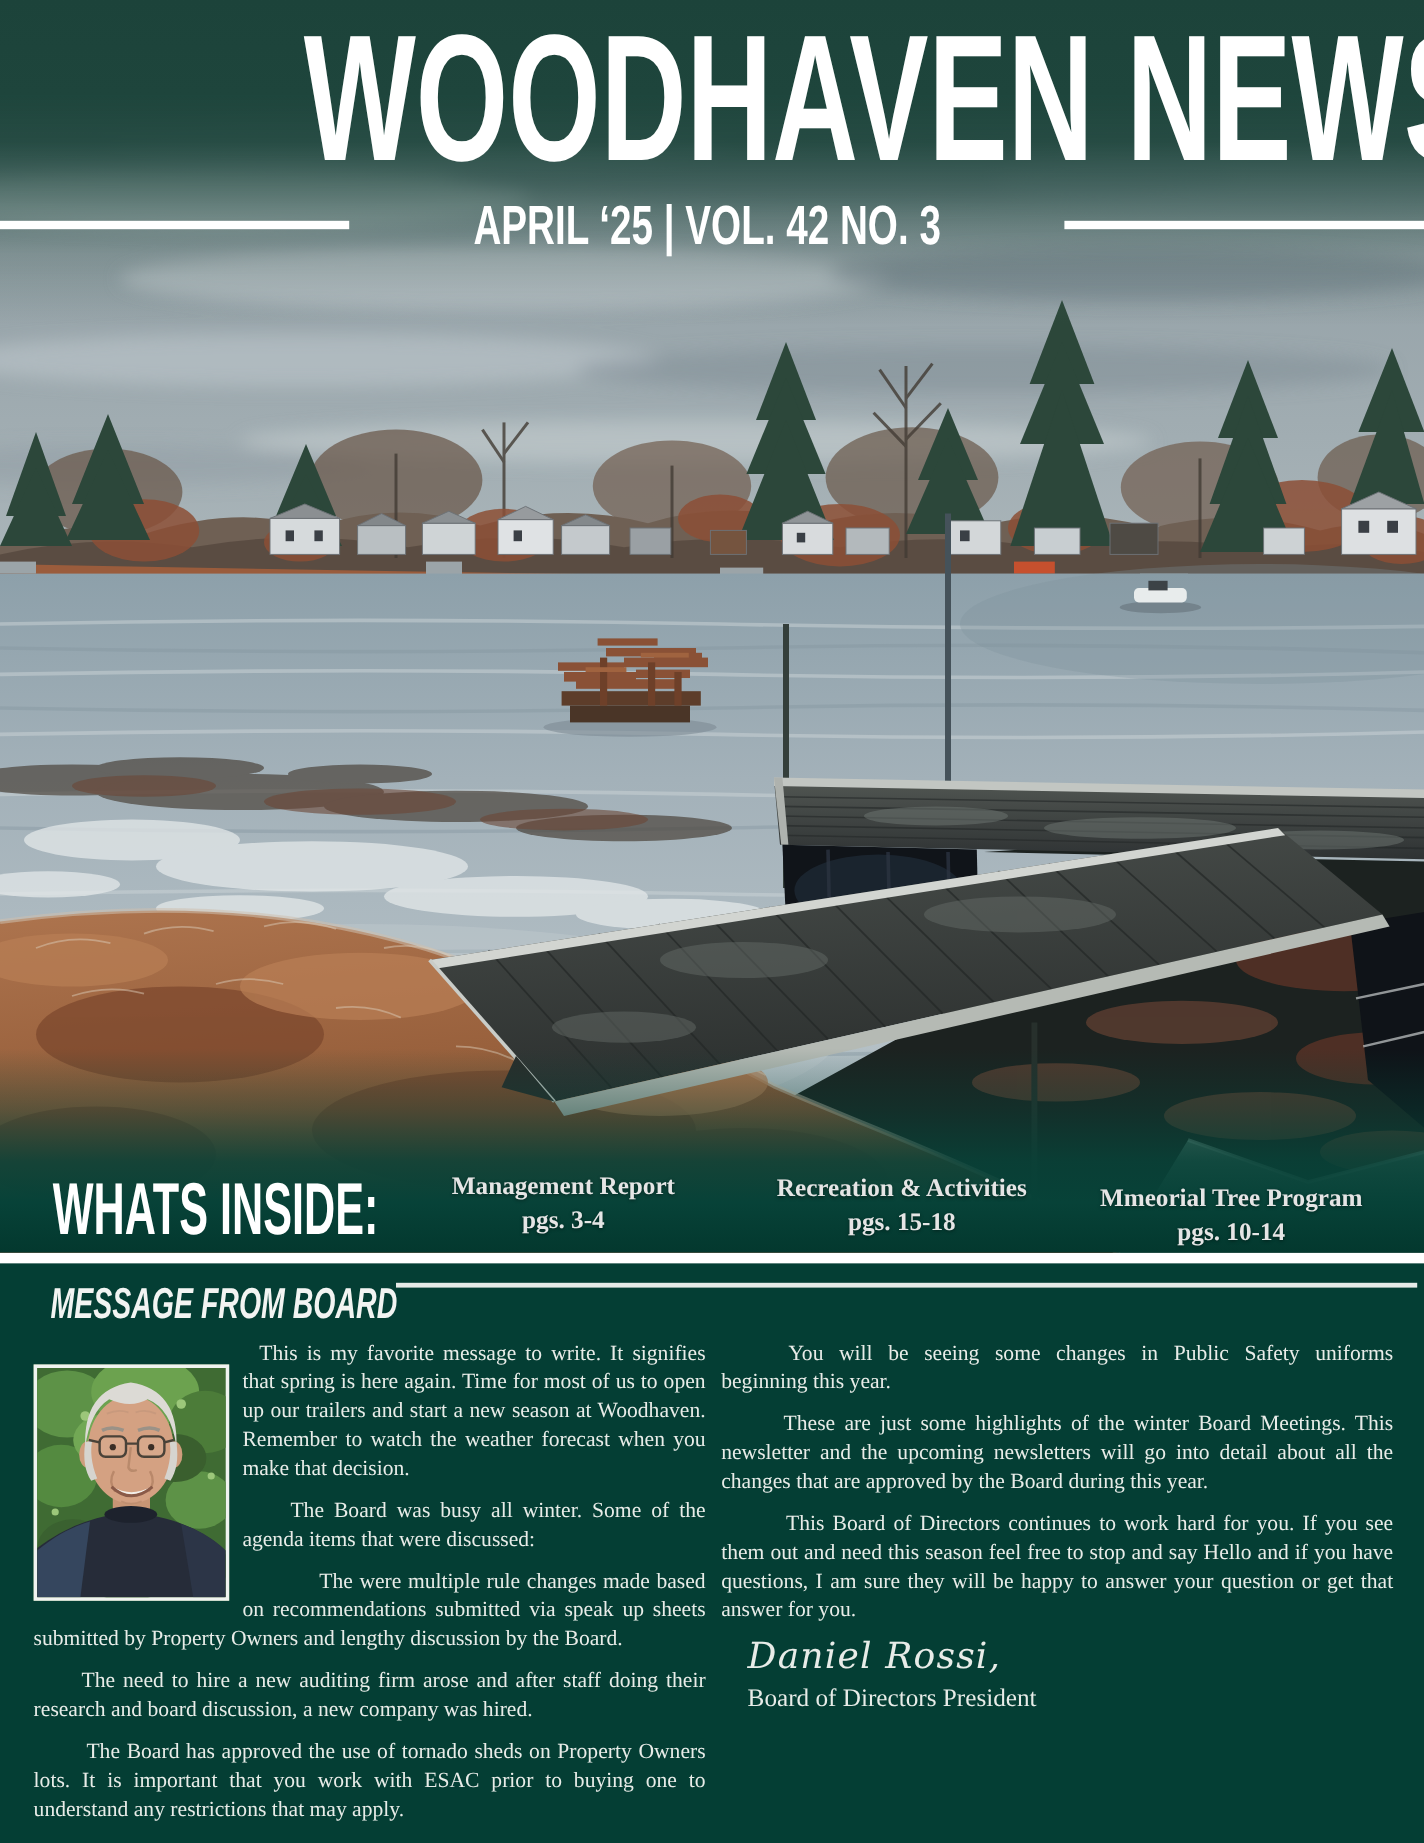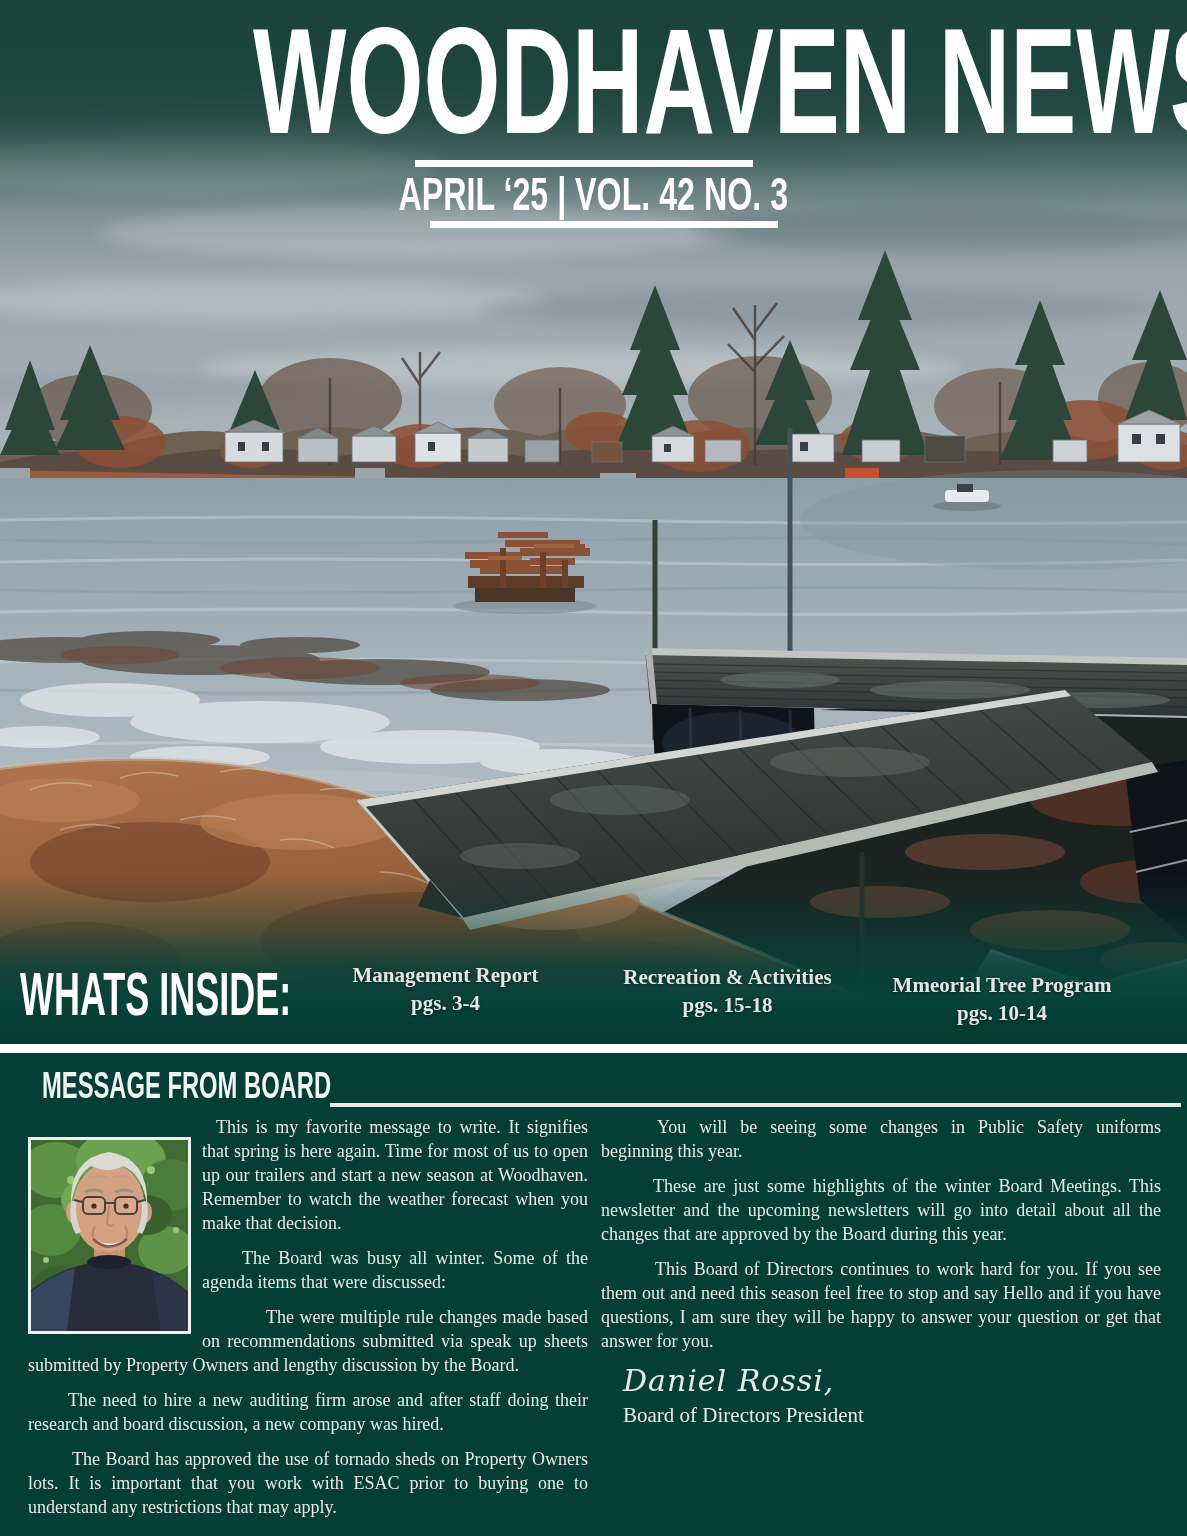--- a/index.html
+++ b/index.html
@@ -7,39 +7,39 @@
   
   .hero{position:relative;width:1187px;height:1044px;overflow:hidden;}
   .hero svg.scene{position:absolute;left:0;top:0;}
   .fade-top{position:absolute;left:0;top:0;width:100%;height:270px;
     background:linear-gradient(180deg,#1c433a 0px,#1e453c 78px,rgba(31,70,61,.93) 118px,rgba(44,82,72,.60) 168px,rgba(70,100,92,.28) 212px,rgba(120,140,135,0) 270px);}
   .fade-bottom{position:absolute;left:0;bottom:0;width:100%;height:170px;
     background:linear-gradient(0deg,#03382e 0px,#074238 42px,rgba(7,66,56,.88) 76px,rgba(7,66,56,.42) 118px,rgba(7,66,56,0) 170px);}
   .masthead{position:absolute;left:0;top:0;width:100%;text-align:center;}
   .masthead h1{margin:6px 0 0 0;font-size:150px;font-weight:bold;color:#fff;line-height:1.0;letter-spacing:0px;white-space:nowrap;}
   .masthead h1 span{display:inline-block;transform:scale(0.66,1.0);transform-origin:center top;}
-  .issue-row{position:absolute;left:0;top:160px;width:100%;display:flex;align-items:center;flex-direction:column;}
+  .issue-row{position:absolute;left:0;top:160px;width:100%;display:flex;align-items:center;}
   .issue-row .bar{height:7px;background:#fff;}
   .bar-left{width:338px;margin-right:20px;}
   .bar-right{width:348px;margin-left:20px;}
   .issue-text{flex:1;text-align:center;color:#fff;font-weight:bold;font-size:46px;white-space:nowrap;}
   .issue-text span{display:inline-block;transform:scale(0.70,1.0);}
-  .whats-inside{position:absolute;left:0;bottom:16px;width:100%;display:flex;align-items:flex-start;padding-left:20px;box-sizing:border-box;}
+  .whats-inside{position:absolute;left:0;bottom:3px;width:100%;display:flex;align-items:flex-start;padding-left:44px;box-sizing:border-box;}
   .wi-label{color:#fff;font-size:60px;font-weight:bold;white-space:nowrap;width:315px;flex:none;}
   .wi-label span{display:inline-block;transform:scale(0.60,1.02);transform-origin:left top;}
   .wi-items{flex:1;display:flex;}
   .wi-item{font-family:"Liberation Serif",serif;font-weight:bold;color:#e5e5e5;text-align:center;font-size:21px;line-height:1.35;text-shadow:0 1px 3px rgba(0,0,0,.45);}
   .wi-item.i1{width:205px;margin-left:8px;margin-top:2px;}
   .wi-item.i2{width:215px;margin-left:72px;margin-top:4px;}
   .wi-item.i3{width:230px;margin-left:52px;margin-top:12px;}
   
   .white-band{width:100%;height:9px;background:#ffffff;}
   
   .board{position:relative;width:1187px;height:483px;background:#043e34;color:#e9ede9;}
-  .board-head{display:flex;align-items:flex-end;padding:12px 6px 0 42px;}
+  .board-head{display:flex;align-items:flex-start;padding:12px 6px 0 42px;font-style:italic;}
   .board-head .hd{color:#f2f4f2;font-size:36px;font-weight:bold;white-space:nowrap;width:272px;flex:none;}
   .board-head .hd span{display:inline-block;transform:scale(0.66,1.0);transform-origin:left center;}
   .board-head .rule{flex:1;height:4px;background:#e6ebe8;margin-left:16px;margin-top:4px;}
   .cols{display:flex;gap:13px;padding:8px 26px 0 28px;font-family:"Liberation Serif",serif;font-size:18px;line-height:24px;text-align:justify;color:#e8ece8;}
   .col{flex:1;min-width:0;}
   .col p{margin:0 0 11px 0;}
   .portrait{float:left;width:163px;height:197px;margin:22px 11px 8px 0;border:3px solid #f0f3f0;box-sizing:border-box;background:#4c7a3e;}
   .col-left p:nth-of-type(1){text-indent:14px;}
   .col-left p:nth-of-type(2){text-indent:40px;}
   .col-left p:nth-of-type(3){text-indent:64px;}

